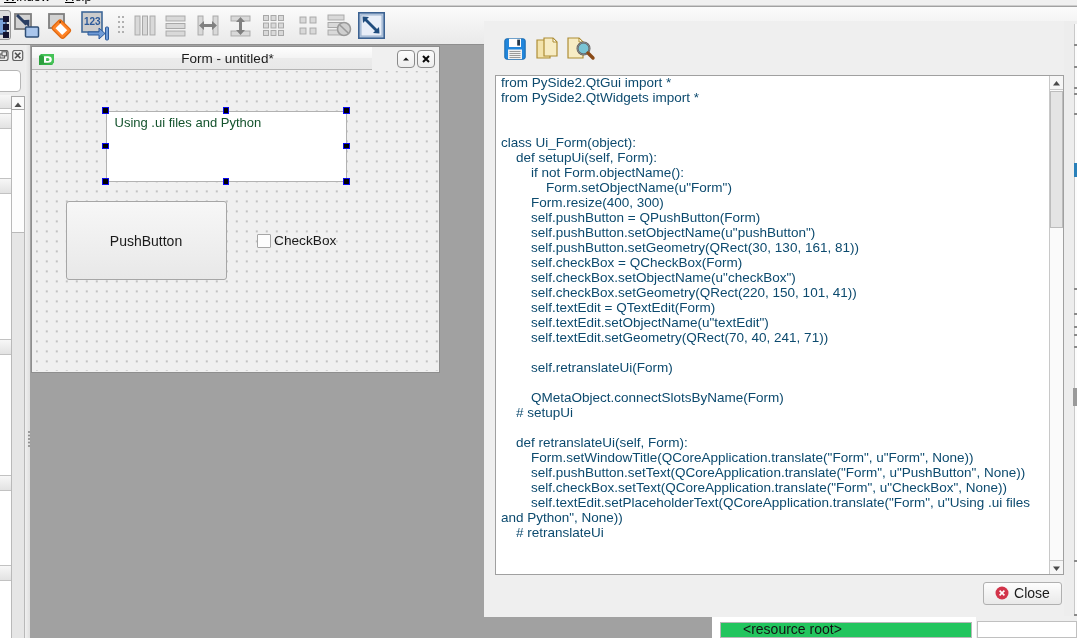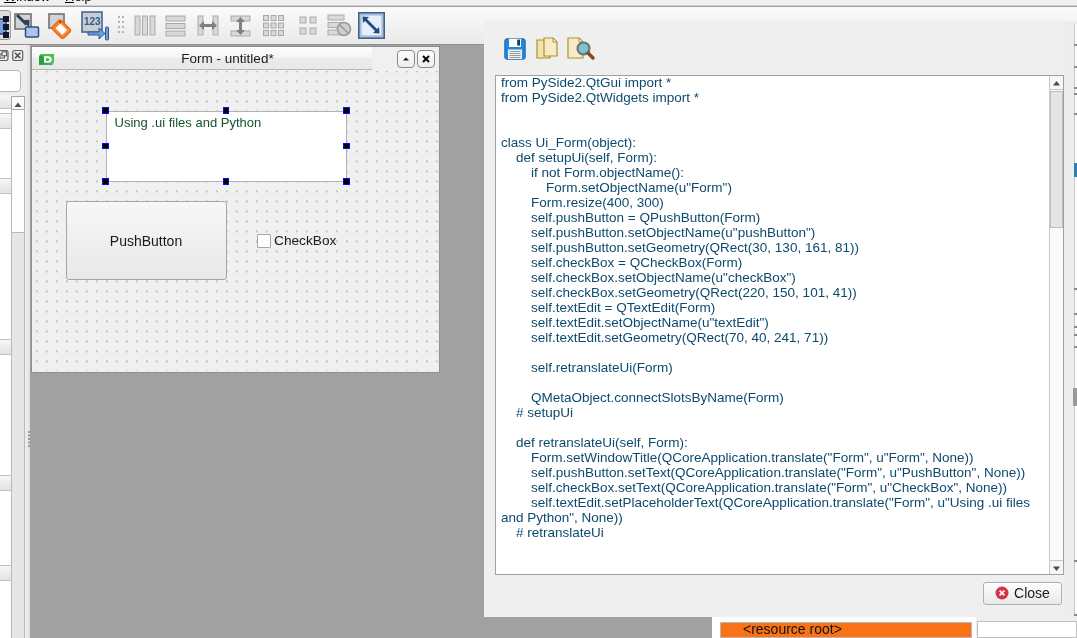--- a/index.html
+++ b/index.html
@@ -301,17 +301,17 @@
   <div class="abs" style="left:10px;top:313px;width:3px;height:2px;background:#8a8a8a;"></div>
   <div class="abs" style="left:10px;top:325px;width:3px;height:2px;background:#8a8a8a;"></div>
   <div class="abs" style="left:9px;top:367px;width:4px;height:18px;background:#9a9a9a;"></div>
   <div class="abs" style="left:10px;top:538.5px;width:3px;height:2px;background:#8a8a8a;"></div>
   <div class="abs" style="left:10px;top:593px;width:3px;height:2px;background:#8a8a8a;"></div>
 </div>
 
 <div class="abs" style="left:0;top:617px;width:1077px;height:21px;">
   <div class="abs" style="left:712px;top:0;width:264px;height:21px;background:#ffffff;"></div>
   <div class="abs" style="left:976px;top:-1px;width:101px;height:22px;background:#efefef;"></div>
-  <div class="abs" style="left:720px;top:5px;width:252px;height:16px;background:#f97316;border:1px solid #b8b8b8;">
+  <div class="abs" style="left:720px;top:5px;width:252px;height:16px;background:#22c55e;border:1px solid #b8b8b8;">
     <span class="abs" style="left:22px;top:-2px;font-size:14px;color:#141414;">&lt;resource root&gt;</span>
   </div>
   <div class="abs" style="left:976.5px;top:4px;width:100.5px;height:17px;background:#fff;border:1px solid #c0c0c0;"></div>
 </div>
 
 </body></html>

